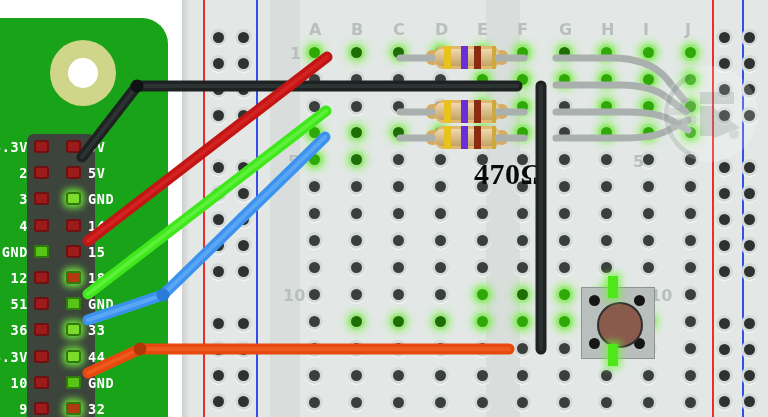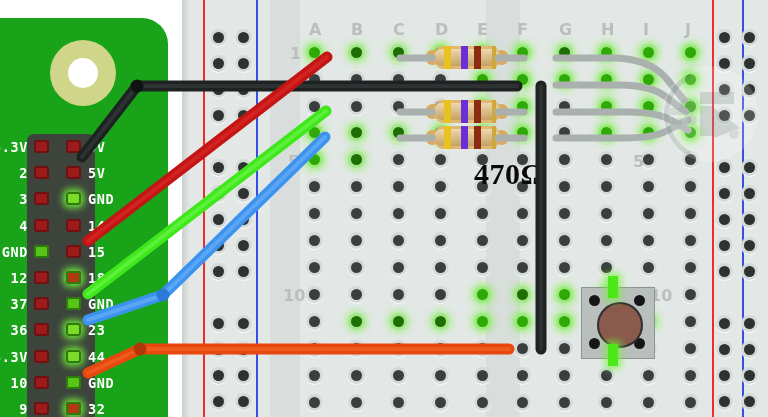--- a/index.html
+++ b/index.html
@@ -408,26 +408,26 @@
         <div class="pin grn" style="left: 52px; top: 226.8px;"></div>
         <div class="pin" style="left: 84px; top: 226.8px;"></div>
         <div class="plabel l" style="right: 140px; top: 227.8px;">GND</div>
         <div class="plabel" style="left: 106px; top: 227.8px;">15</div>
         <div class="pin" style="left: 52px; top: 253px;"></div>
         <div class="pin lit-red" style="left: 84px; top: 253px;"></div>
         <div class="plabel l" style="right: 140px; top: 254px;">12</div>
         <div class="plabel" style="left: 106px; top: 254px;">18</div>
         <div class="pin" style="left: 52px; top: 279.2px;"></div>
         <div class="pin grn" style="left: 84px; top: 279.2px;"></div>
-        <div class="plabel l" style="right: 140px; top: 280.2px;">37</div>
+        <div class="plabel l" style="right: 140px; top: 280.2px;">51</div>
         <div class="plabel" style="left: 106px; top: 280.2px;">GND</div>
         <div class="pin" style="left: 52px; top: 305.4px;"></div>
         <div class="pin lit" style="left: 84px; top: 305.4px;"></div>
         <div class="plabel l" style="right: 140px; top: 306.4px;">36</div>
-        <div class="plabel" style="left: 106px; top: 306.4px;">23</div>
+        <div class="plabel" style="left: 106px; top: 306.4px;">33</div>
         <div class="pin" style="left: 52px; top: 331.6px;"></div>
         <div class="pin lit" style="left: 84px; top: 331.6px;"></div>
         <div class="plabel l" style="right: 140px; top: 332.6px;">3.3V</div>
         <div class="plabel" style="left: 106px; top: 332.6px;">44</div>
         <div class="pin" style="left: 52px; top: 357.8px;"></div>
         <div class="pin grn" style="left: 84px; top: 357.8px;"></div>
         <div class="plabel l" style="right: 140px; top: 358.8px;">10</div>
         <div class="plabel" style="left: 106px; top: 358.8px;">GND</div>
         <div class="pin" style="left: 52px; top: 384px;"></div>
         <div class="pin lit-red" style="left: 84px; top: 384px;"></div>

